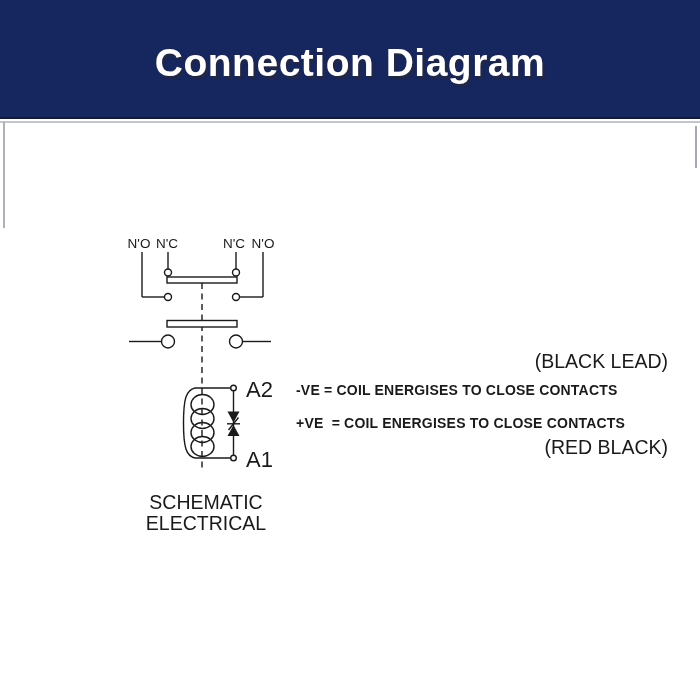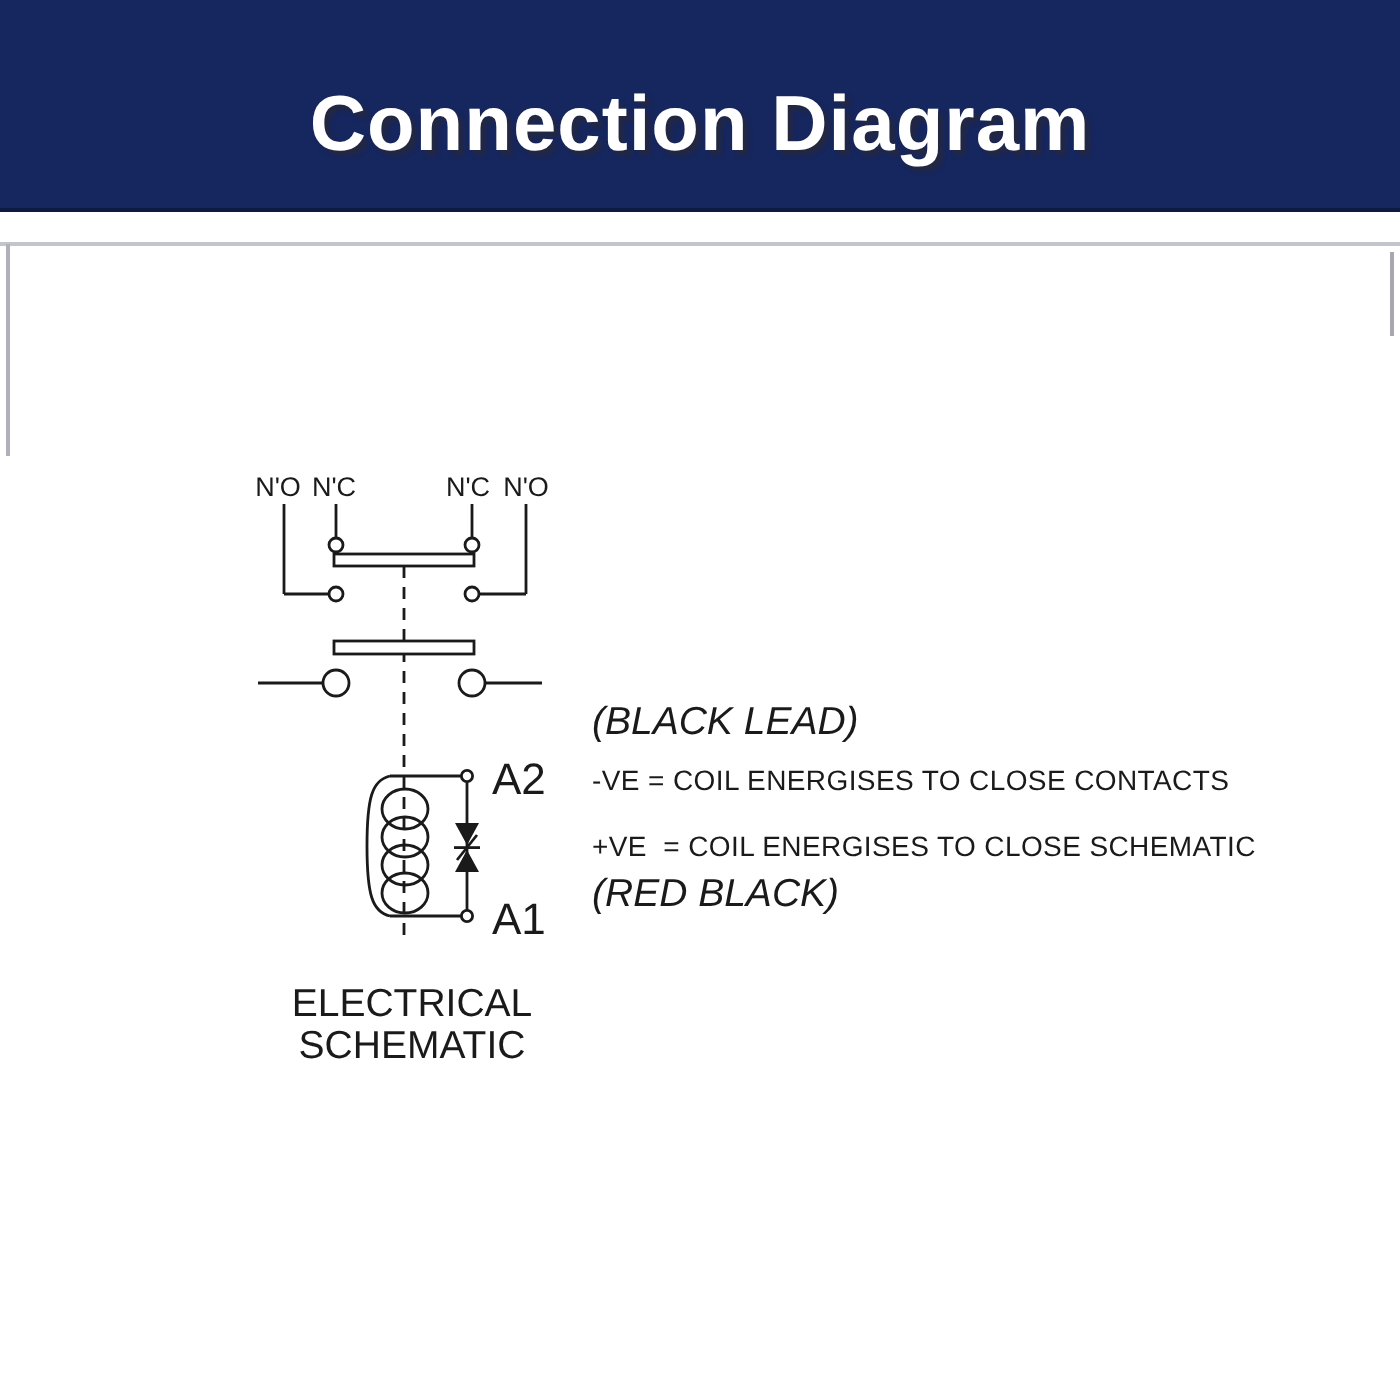--- a/index.html
+++ b/index.html
@@ -2,21 +2,21 @@
 <html><head>
 <meta charset="utf-8">
 <style>
   * { margin:0; padding:0; box-sizing:border-box; }
   html,body { width:700px; height:700px; background:#ffffff; overflow:hidden;
               font-family:"Liberation Sans","DejaVu Sans",sans-serif; color:#111; }
   #page { position:relative; width:700px; height:700px; background:#ffffff; }
 
   
   .header {
-    position:absolute; left:0; top:0; width:700px; height:106px;
+    position:absolute; left:0; top:0; width:700px; height:119px;
     background:#16265e; border-bottom:2px solid #0d1a42;text-decoration:underline;
   }
   .header h1 {
     position:absolute; left:0; top:41px; width:100%;
     text-align:center; color:#ffffff; font-size:39px; font-weight:bold;
     letter-spacing:0.5px;
     text-shadow:2.5px 2.5px 2px rgba(40,40,55,0.75);
   }
 
   
@@ -43,22 +43,22 @@
   .schematic-svg .whitefill { fill:#ffffff; }
   .schematic-svg .blackfill { fill:#1a1a1a; stroke:none; }
   .schematic-svg text { fill:#1a1a1a; stroke:none; }
   .pin-label { font-size:13.5px; }
   .term-label { font-size:22px; }
 
   
   .notes {
     position:absolute; left:296px; top:349px; width:372px; color:#1a1a1a;
   }
-  .lead-title { text-align:left; font-size:19.5px; line-height:24px; margin-bottom:8px;font-style:italic; }
-  .note-line  { font-size:14px; line-height:18px; white-space:pre; letter-spacing:0.2px; }
+  .lead-title { text-align:right; font-size:19.5px; line-height:24px; margin-bottom:8px; }
+  .note-line  { font-size:14px; line-height:18px; white-space:pre; letter-spacing:0.2px;font-weight:bold; }
   .notes .spacer { height:15px; }
   .lead-title.red { margin-top:3px; margin-bottom:0; }
 </style>
 </head>
 <body>
 
 <div id="page">
 
   <div class="header">
     <h1>Connection Diagram</h1>
@@ -128,22 +128,22 @@
 
       <text class="term-label" x="246" y="397">A2</text>
       <text class="term-label" x="246" y="467">A1</text>
     </g>
   </svg>
 
   <div class="notes">
     <div class="lead-title">(BLACK LEAD)</div>
     <div class="note-line">-VE = COIL ENERGISES TO CLOSE CONTACTS</div>
     <div class="spacer"></div>
-    <div class="note-line">+VE  = COIL ENERGISES TO CLOSE SCHEMATIC</div>
+    <div class="note-line">+VE  = COIL ENERGISES TO CLOSE CONTACTS</div>
     <div class="lead-title red">(RED BLACK)</div>
   </div>
 
   <div class="schematic-caption">
+    <div>SCHEMATIC</div>
     <div>ELECTRICAL</div>
-    <div>SCHEMATIC</div>
   </div>
 
 </div>
 
 </body></html>

